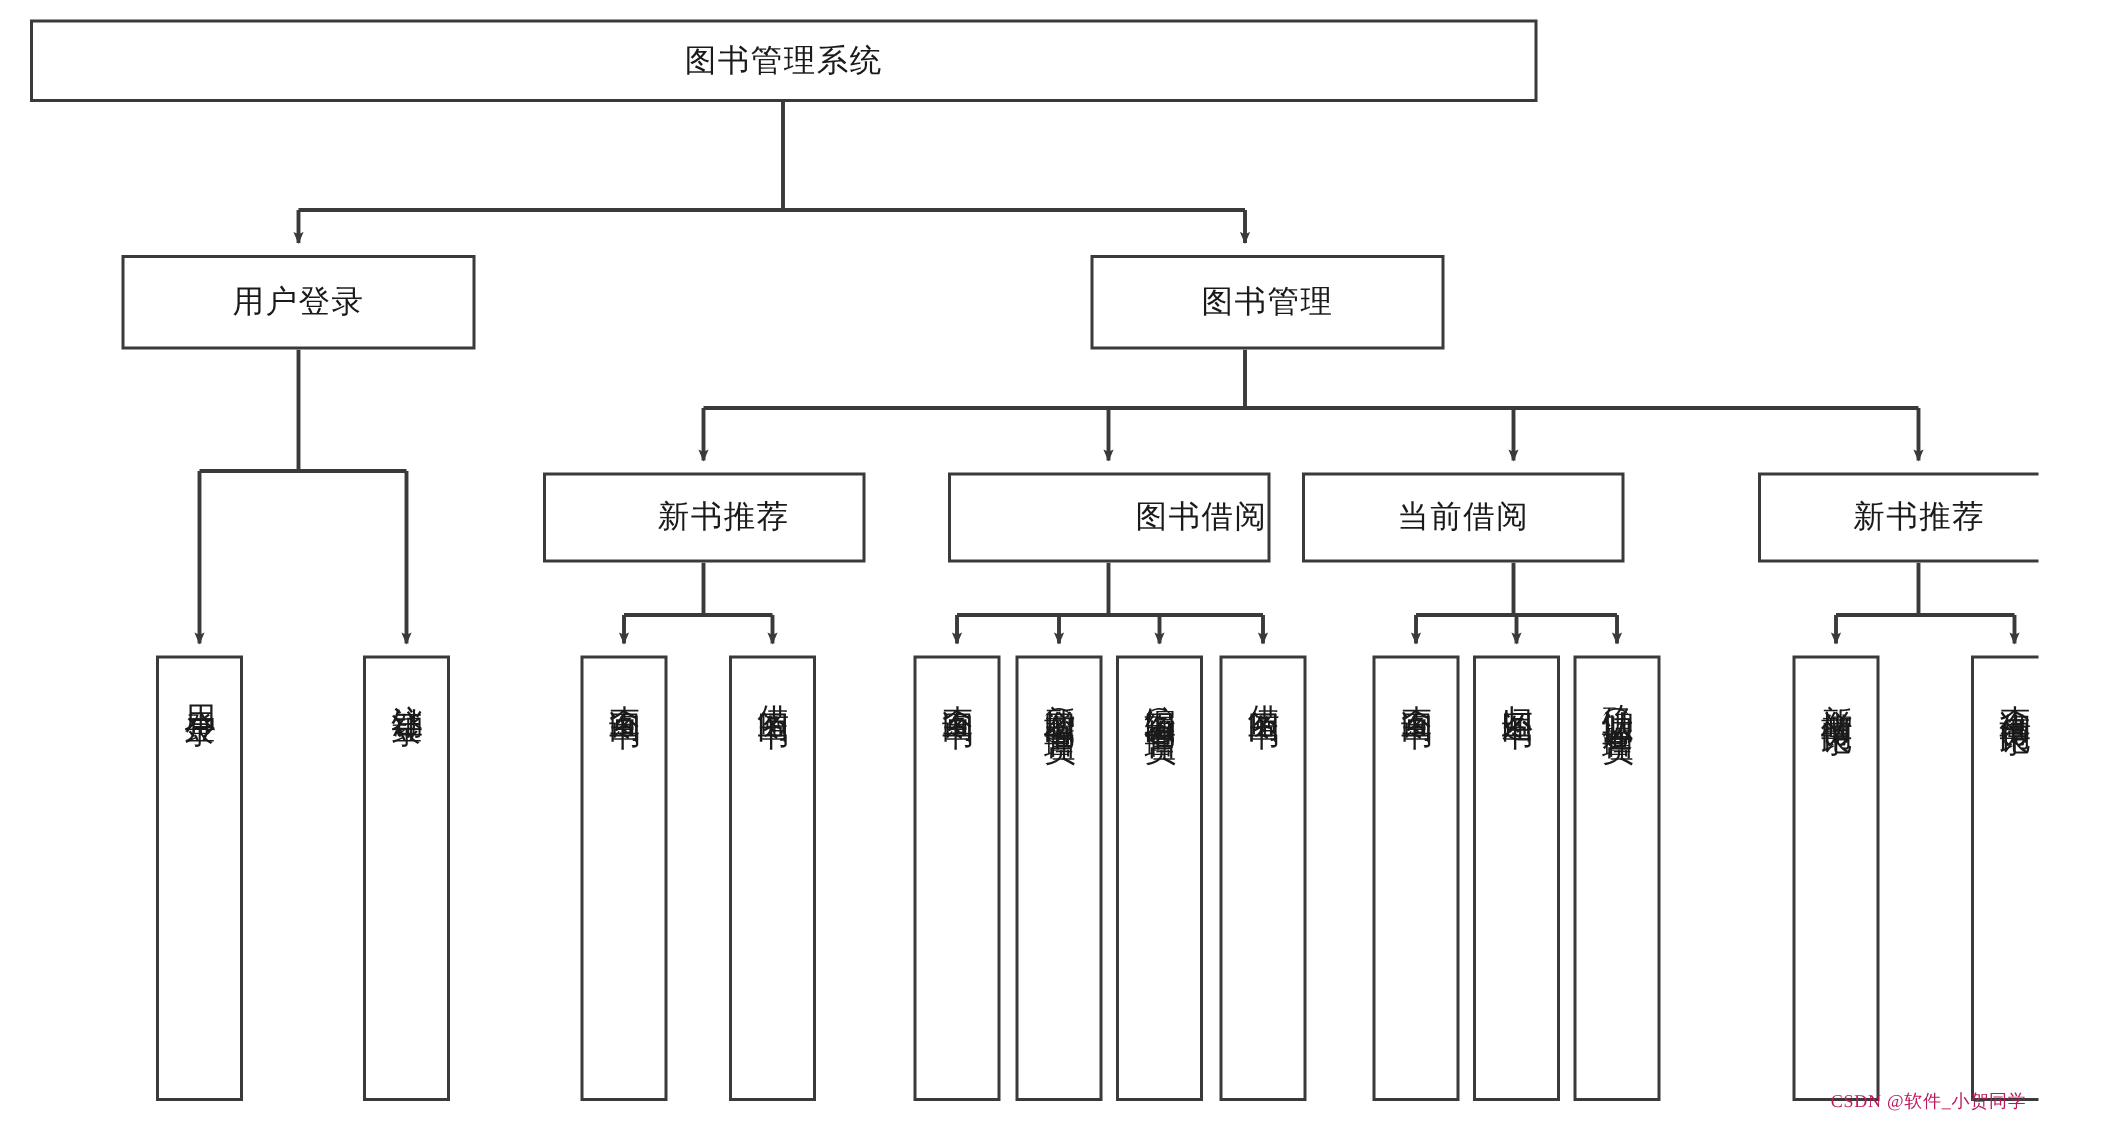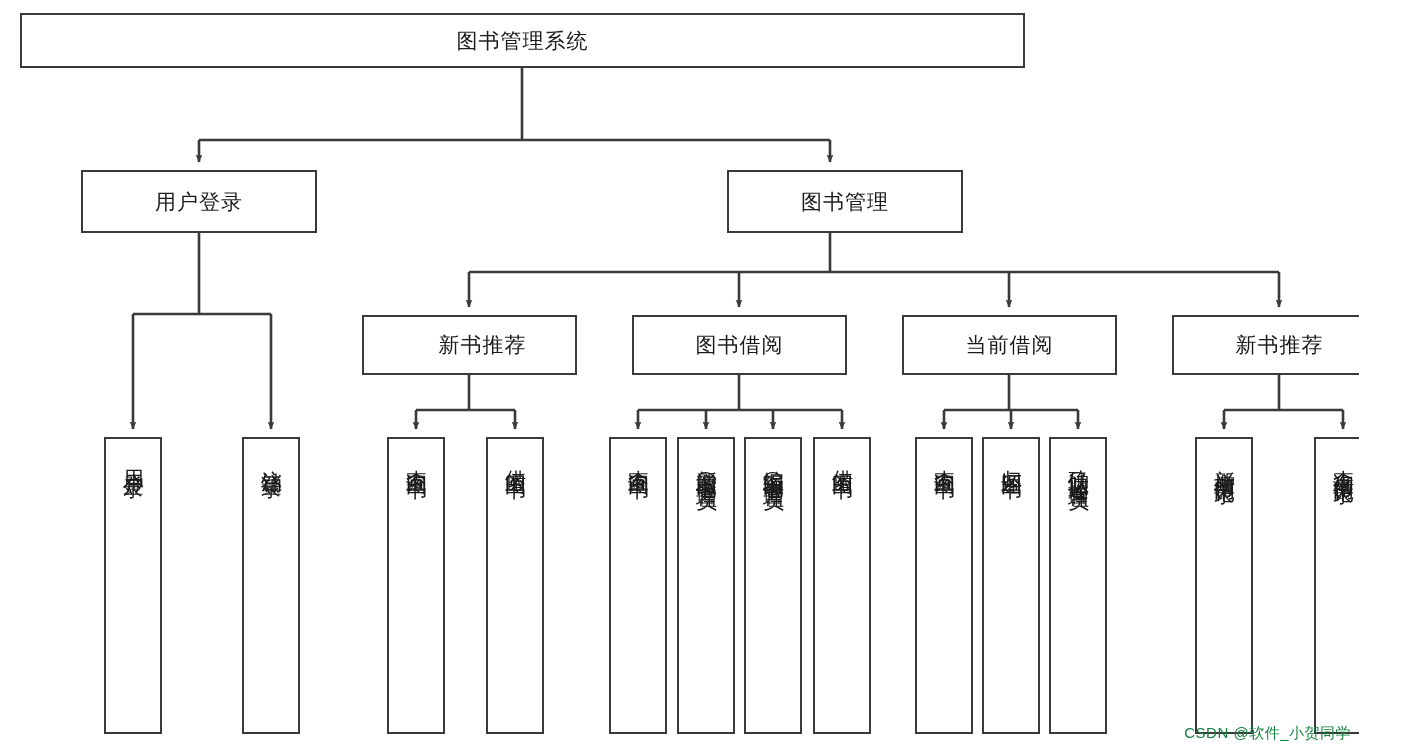--- a/index.html
+++ b/index.html
@@ -10,20 +10,21 @@
   }
   body {
     font-family: "Liberation Sans", "DejaVu Sans", sans-serif;
   }
   #canvas {
     position: relative;
     width: 1359px;
     height: 747px;
     background: #ffffff;
     overflow: hidden;
+    font-family: Liberation Serif, serif;
   }
   svg#wires {
     position: absolute;
     left: 0;
     top: 0;
     width: 1405px;
     height: 747px;
   }
   .node {
     position: absolute;
@@ -56,22 +57,22 @@
     text-orientation: upright;
     font-size: 21px;
     line-height: 1.28;
     letter-spacing: 3px;
     white-space: nowrap;
   }
   .watermark {
     position: absolute;
     right: 8px;
     bottom: 4px;
-    font-size: 15px;
-    color: #15803d;
+    font-size: 12px;
+    color: #be185d;
     letter-spacing: 0.5px;
     white-space: nowrap;
     z-index: 3;
     pointer-events: none;
   }
 </style>
 </head>
 <body>
 
 <div id="canvas">
@@ -135,25 +136,25 @@
   </div>
 
   <div class="node horiz" style="left:711px; top:170px; width:236px; height:63px;margin-left:16px;">
     <span class="label">图书管理</span>
   </div>
 
   <div class="node horiz" style="left:362px; top:315px; width:215px; height:60px;padding-left:26px;">
     <span class="label">新书推荐</span>
   </div>
 
-  <div class="node horiz" style="left:632px; top:315px; width:215px; height:60px;">
+  <div class="node horiz" style="left:632px; top:315px; width:215px; height:60px;justify-content:flex-end;">
     <span class="label">图书借阅</span>
   </div>
 
-  <div class="node horiz" style="left:902px; top:315px; width:215px; height:60px;">
+  <div class="node horiz" style="left:868px; top:315px; width:215px; height:60px;">
     <span class="label">当前借阅</span>
   </div>
 
   <div class="node horiz" style="left:1172px; top:315px; width:215px; height:60px;">
     <span class="label">新书推荐</span>
   </div>
 
   <div class="node vert" style="left:104px; top:437px; width:58px; height:297px;">
     <span class="label">用户登录</span>
   </div>

